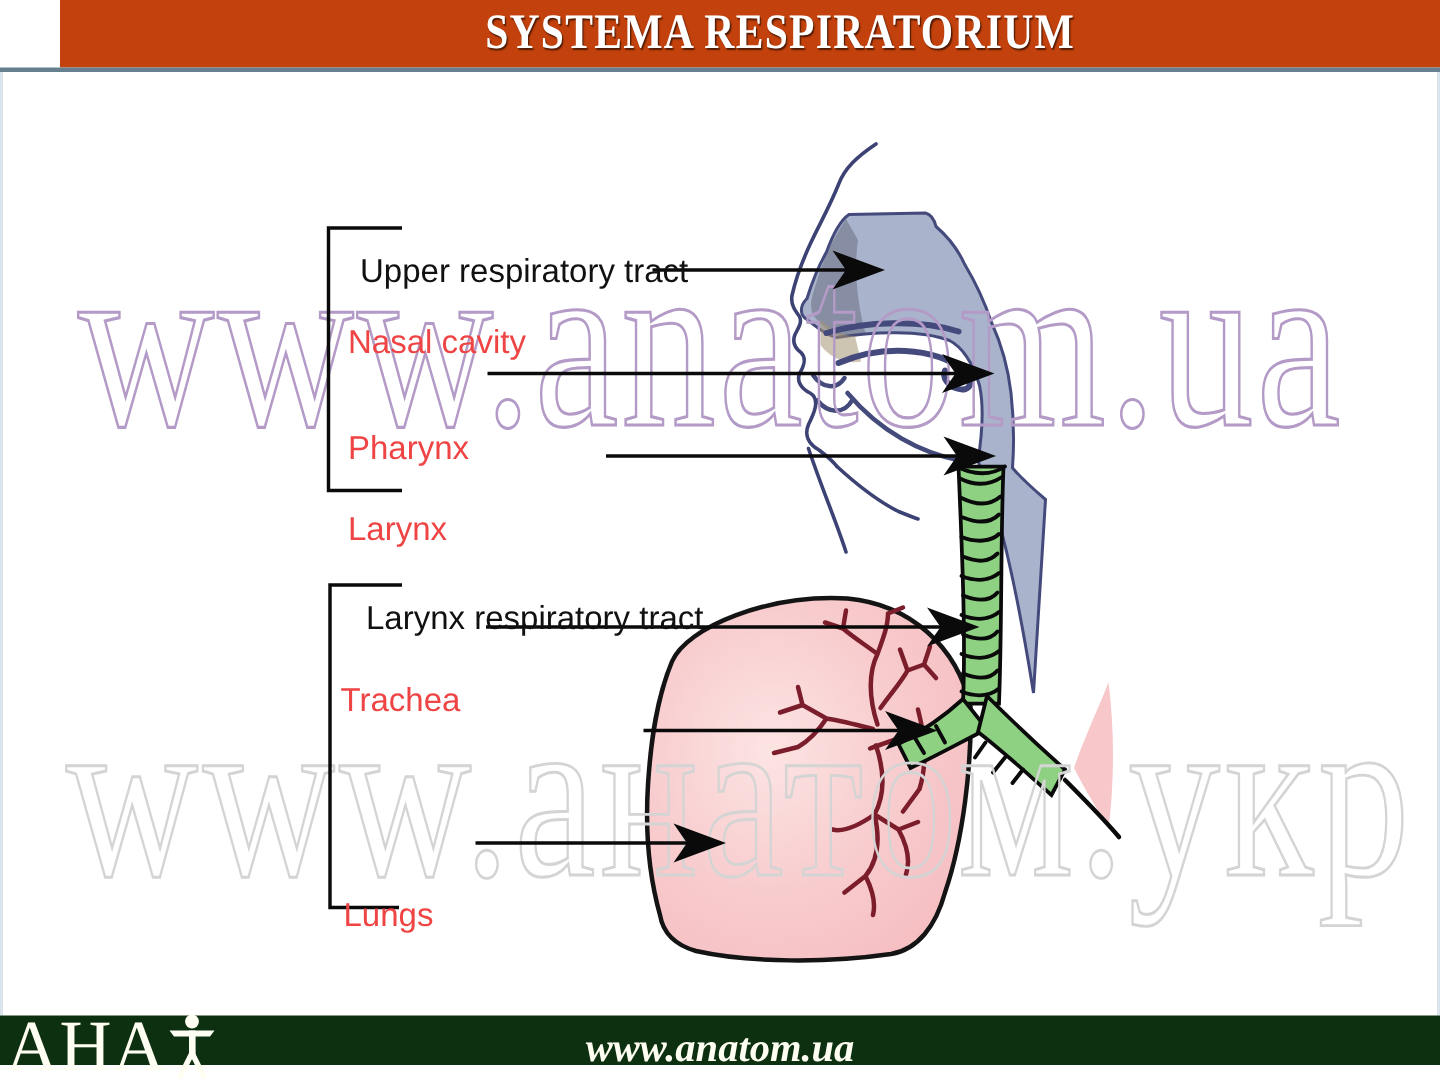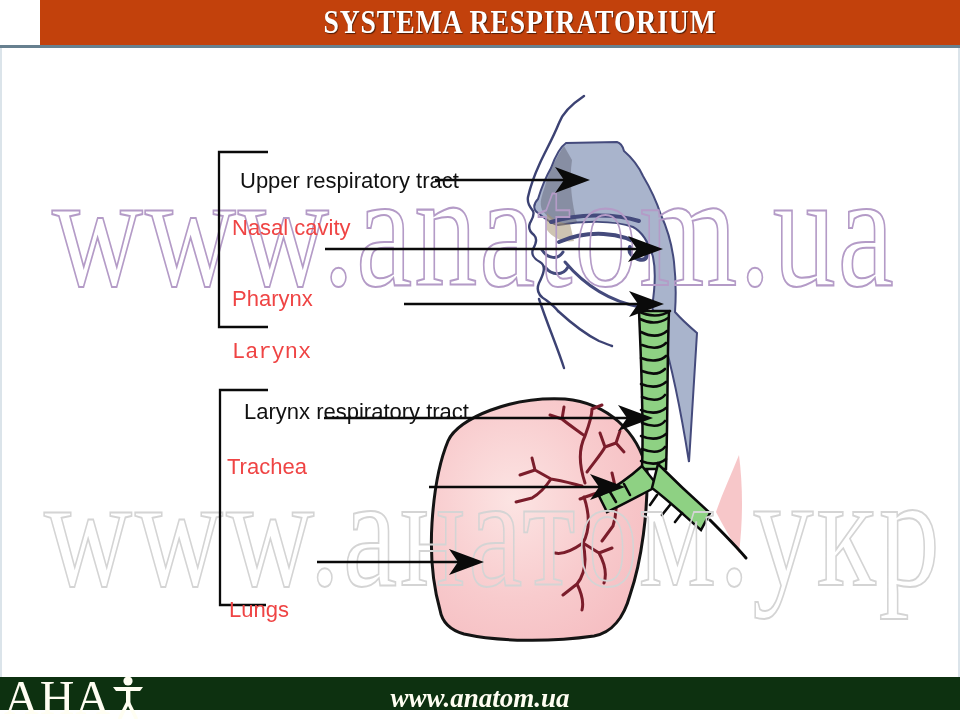--- a/index.html
+++ b/index.html
@@ -23,21 +23,21 @@
           -webkit-text-stroke:1.6px #b49bc7;}
   #wm-bottom{left:42px;top:404px;font-size:122px;letter-spacing:3px;transform:scaleY(1.3);
           -webkit-text-stroke:1.5px #d4d4d4;}
   
   .lbl{position:absolute;font-size:22px;color:#ef4444;white-space:nowrap;}
   .heading{position:absolute;font-size:22px;color:#111;white-space:nowrap;margin-left:31px;}
   #h-upper{left:207px;top:120px;}
   #h-lower{left:211px;top:351px;}
   #l-nasal{left:230px;top:167px;}
   #l-pharynx{left:230px;top:238px;}
-  #l-larynx{left:230px;top:292px;font-family:Liberation Mono, monospace;}
+  #l-larynx{left:230px;top:292px;}
   #l-trachea{left:225px;top:406px;}
   #l-bronchi{left:225px;top:475px;}
   #l-lungs{left:227px;top:549px;}
   
   #footer{position:absolute;left:0;top:677px;width:960px;height:33px;background:#0d3110;}
   #logo{position:absolute;left:4px;top:-3px;height:48px;display:flex;align-items:center;
         color:#fffef2;font-family:"Liberation Serif",serif;font-size:48px;letter-spacing:1px;}
   #logo .ltr{line-height:44px;}
   #logo svg{position:static;margin:0 1px 2px 1px;}
   #site-url{position:absolute;left:50%;top:0;transform:translateX(-50%);height:43px;

